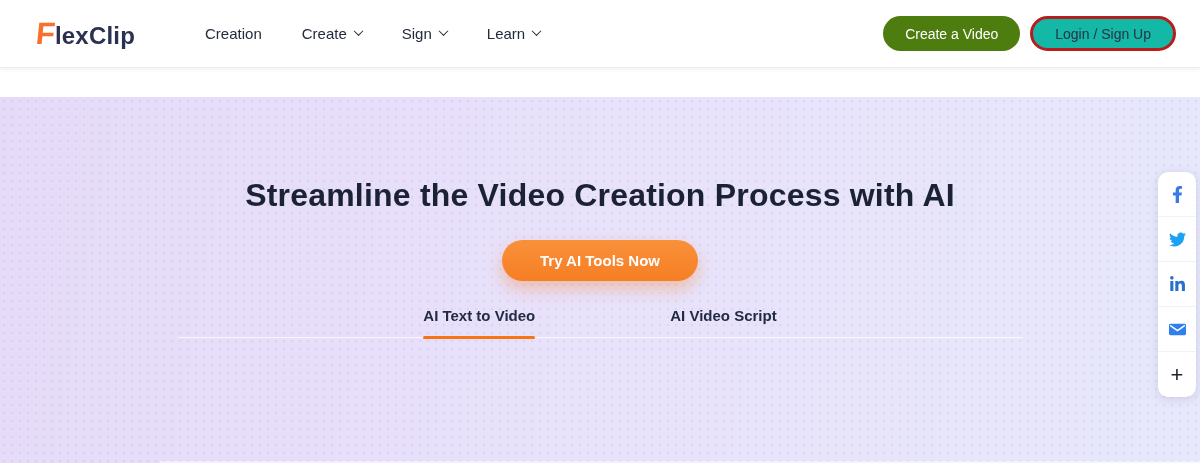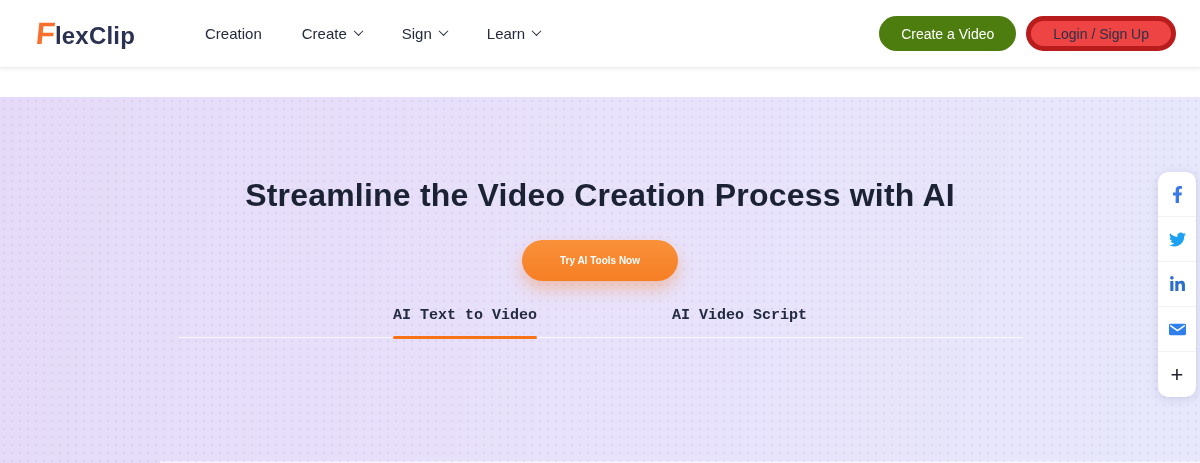--- a/index.html
+++ b/index.html
@@ -30,52 +30,52 @@
   .chev {
     width:7px; height:7px; border-right:1.6px solid #252b3e; border-bottom:1.6px solid #252b3e;
     transform:rotate(45deg) translate(-1px,-1px); margin-left:8px; margin-top:-3px;
   }
   .header-actions { margin-left:auto; display:flex; align-items:center; gap:10px; }
   .btn-pill {
     height:35px; border-radius:18px; display:flex; align-items:center; justify-content:center;
     font-size:14px; cursor:pointer; padding:0 22px; white-space:nowrap;
   }
   .btn-create { background:#4d7c0f; color:#ffffff; border:none; }
-  .btn-login { background:#ef4444; color:#2a3147; border:5px solid #b91c1c; }
+  .btn-login { background:#14b8a6; color:#2a3147; border:3px solid #b91c1c; }
 
   
   .white-strip { height:29px; background:#ffffff; }
 
   
   .hero {
     position:relative; height:366px; text-align:center;
     background:
       radial-gradient(rgba(167,132,222,0.16) 1px, transparent 1.4px),
       linear-gradient(100deg, #e5dbf8 0%, #e8e1fa 45%, #e7e8fb 100%);
     background-size:8px 8px, 100% 100%;
   }
   .hero-title {
     padding-top:78px; font-size:32px; line-height:40px; font-weight:700;
     color:#1b2233; letter-spacing:0.2px;
   }
   .hero-subtitle { margin-top:8px; font-size:15px; color:#333a4d; }
   .btn-cta {
     margin-top:25px; height:41px; padding:0 38px; border:none; border-radius:22px;
     background:linear-gradient(180deg,#f9913a 0%,#f67e24 100%);
-    color:#ffffff; font-size:10px; font-weight:700; cursor:pointer;
+    color:#ffffff; font-size:15px; font-weight:700; cursor:pointer;
     box-shadow:0 8px 16px rgba(246,126,36,0.35);
   }
   .tabs-wrap {
     width:845px; margin:26px auto 0; position:relative;
     border-bottom:1px solid rgba(255,255,255,0.75);
   }
   .tabs { display:flex; justify-content:center; gap:135px; padding-bottom:13px; }
   .tab {
     position:relative; font-size:15px; font-weight:700; color:#232b43;
-    cursor:pointer; white-space:nowrap;font-family:Liberation Mono, monospace;
+    cursor:pointer; white-space:nowrap;
   }
   .tab.active::after {
     content:""; position:absolute; left:0; right:0; bottom:-15px;
     height:3px; background:#f97316; border-radius:3px;
   }
   .bottom-hint {
     position:absolute; left:160px; right:0; bottom:0; height:2px;
     background:rgba(255,255,255,0.5);
   }
 

